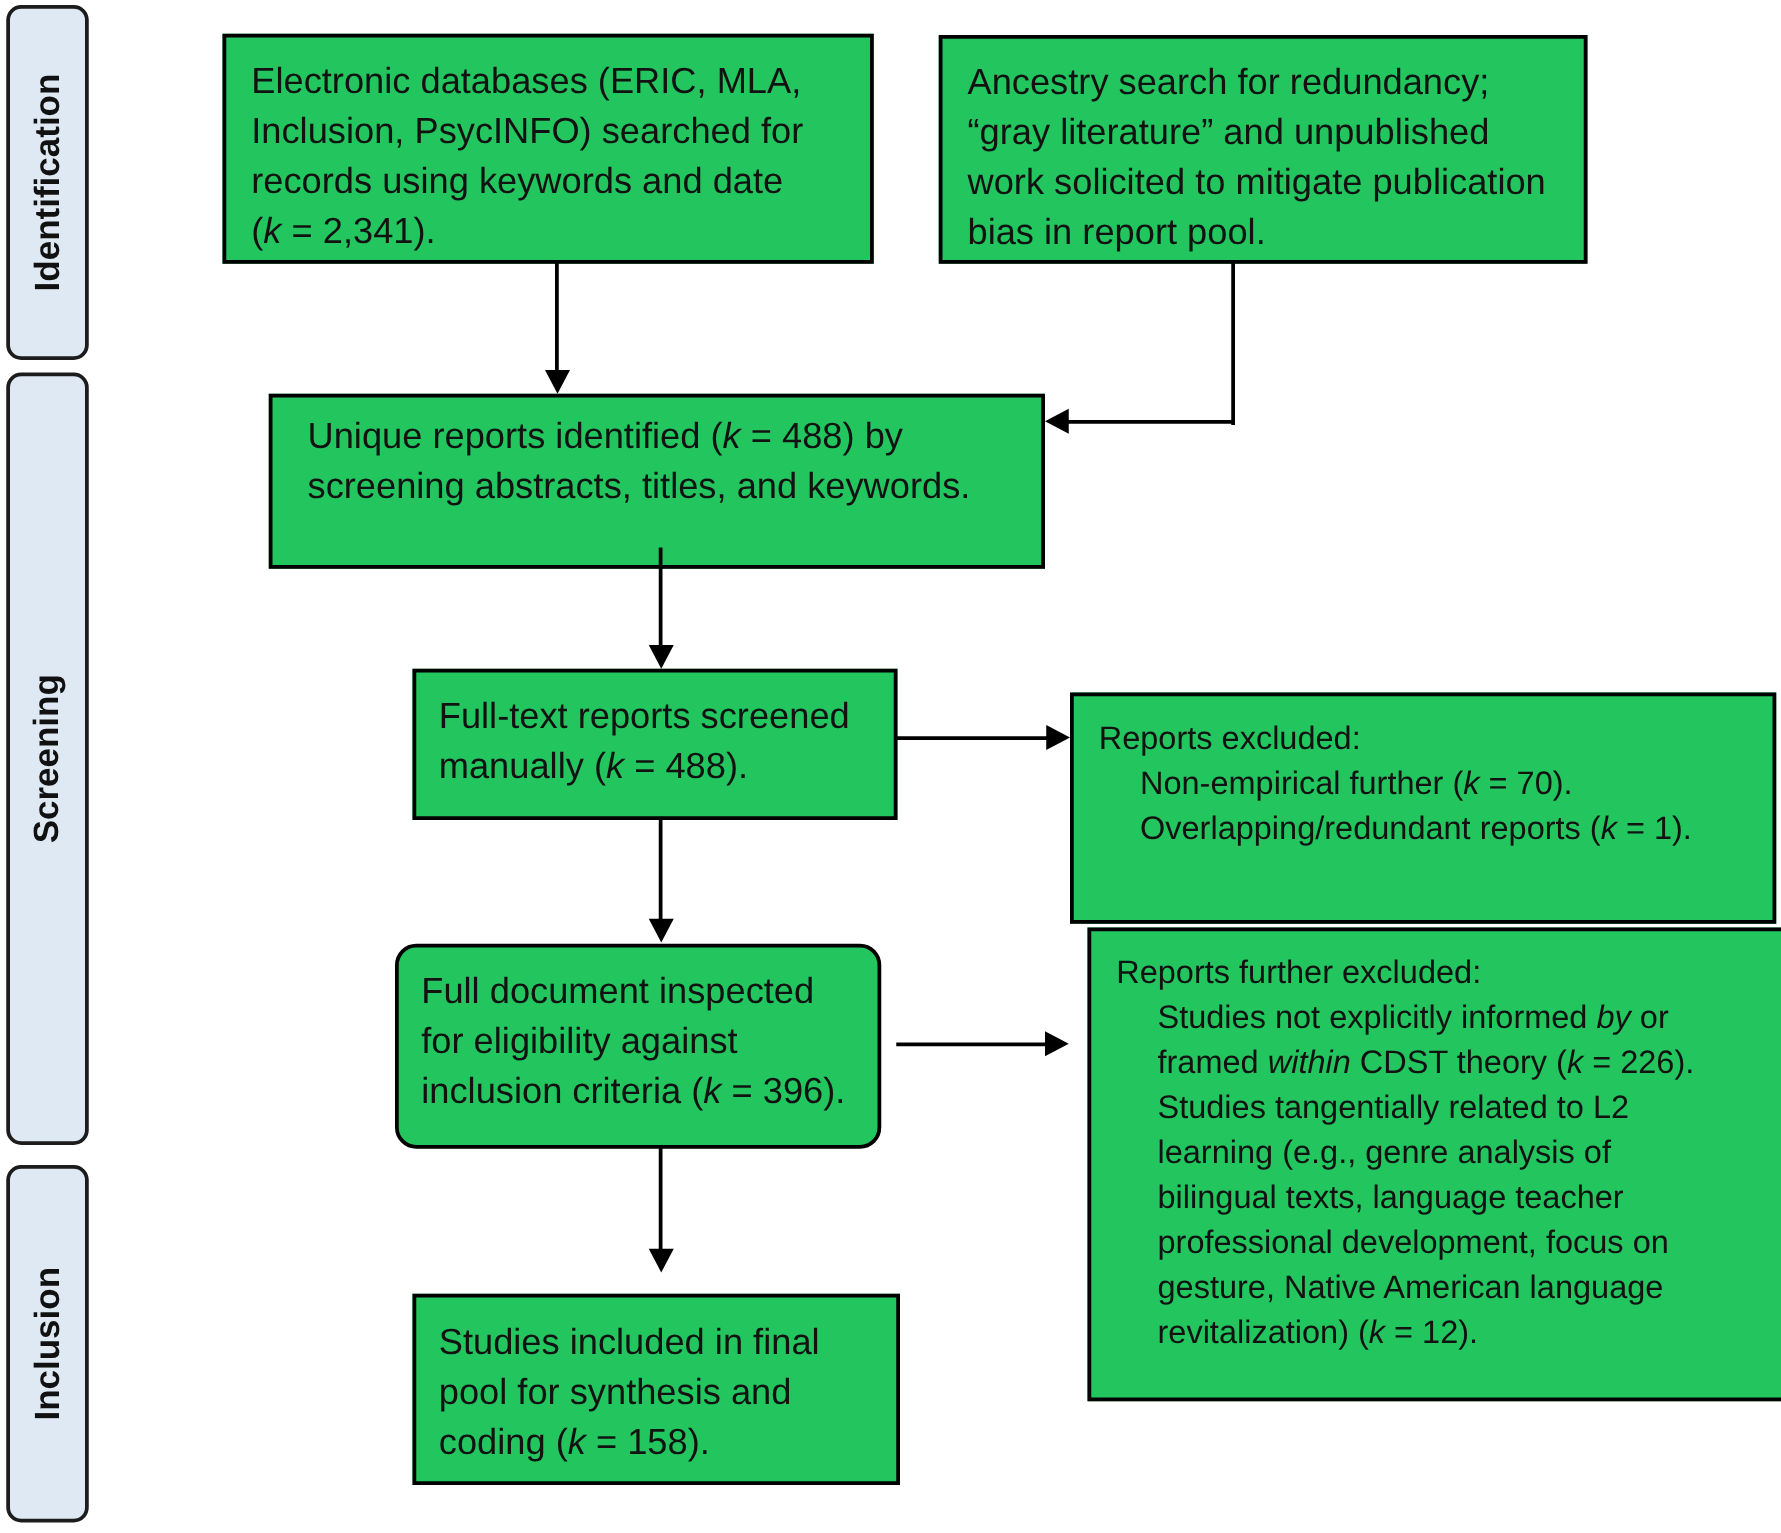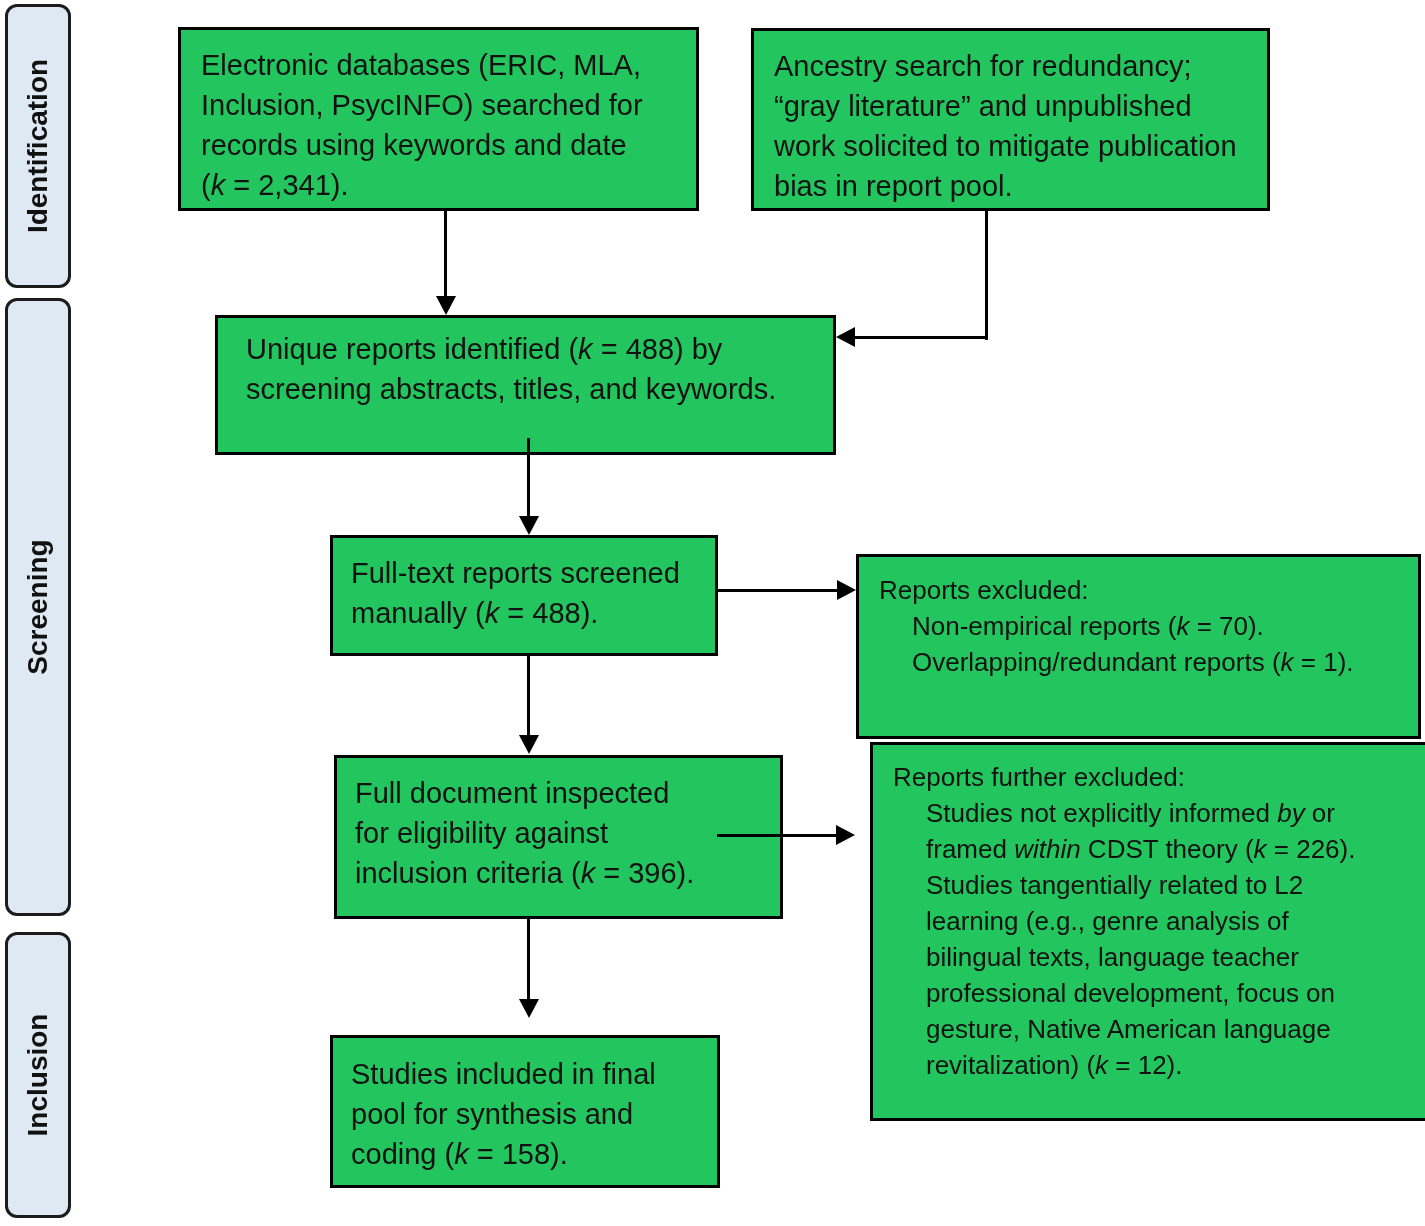--- a/index.html
+++ b/index.html
@@ -26,21 +26,21 @@
   }
   .txt{font-size:29px;line-height:40px;}
   .small .txt{font-size:26px;line-height:36px;}
   .tline{white-space:nowrap;}
   .tline.ind{padding-left:33px;}
   .b-databases{left:178px;top:27px;width:521px;height:184px;padding:15px 8px 0 20px;}
   .b-ancestry{left:751px;top:28px;width:519px;height:183px;padding:15px 8px 0 20px;}
   .b-unique{left:215px;top:315px;width:621px;height:140px;padding:11px 8px 0 28px;}
   .b-fulltext{left:330px;top:535px;width:388px;height:121px;padding:15px 6px 0 18px;}
   .b-excluded{left:856px;top:526px;width:565px;height:185px;padding:15px 18px 0 20px;margin-top:28px;}
-  .b-inspected{left:334px;top:755px;width:449px;height:164px;padding:15px 6px 0 18px;}
+  .b-inspected{left:316px;top:755px;width:389px;height:164px;padding:15px 6px 0 18px;border-radius:17px;}
   .b-further{left:857px;top:742px;width:562px;height:379px;padding:14px 6px 0 20px;margin-left:13px;}
   .b-included{left:330px;top:1019px;width:390px;height:153px;padding:16px 6px 0 18px;margin-top:16px;}
   
   .ln{position:absolute;background:#000;}
   .head{position:absolute;width:0;height:0;}
   .head.down{border-left:10px solid transparent;border-right:10px solid transparent;border-top:19px solid #000;}
   .head.right{border-top:10px solid transparent;border-bottom:10px solid transparent;border-left:19px solid #000;}
   .head.left{border-top:10px solid transparent;border-bottom:10px solid transparent;border-right:19px solid #000;}
   .a1-line{left:444px;top:210px;width:3px;height:88px;}
   .a1-head{left:436px;top:296px;}
@@ -97,21 +97,21 @@
   </div>
   <div class="box b-fulltext">
     <div class="txt">
         <div class="tline"><span>Full-text reports screened</span></div>
         <div class="tline"><span>manually (</span><i>k</i><span> = 488).</span></div>
       </div>
   </div>
   <div class="box b-excluded small">
     <div class="txt">
         <div class="tline"><span>Reports excluded:</span></div>
-        <div class="tline ind"><span>Non-empirical reports (</span><i>k</i><span> = 70).</span></div>
+        <div class="tline ind"><span>Non-empirical further (</span><i>k</i><span> = 70).</span></div>
         <div class="tline ind"><span>Overlapping/redundant reports (</span><i>k</i><span> = 1).</span></div>
       </div>
   </div>
   <div class="box b-inspected">
     <div class="txt">
         <div class="tline"><span>Full document inspected</span></div>
         <div class="tline"><span>for eligibility against</span></div>
         <div class="tline"><span>inclusion criteria (</span><i>k</i><span> = 396).</span></div>
       </div>
   </div>

